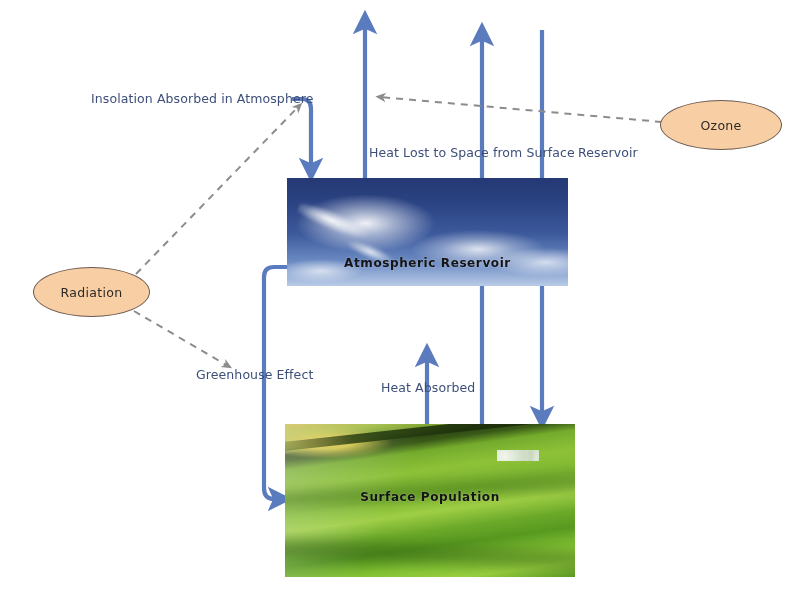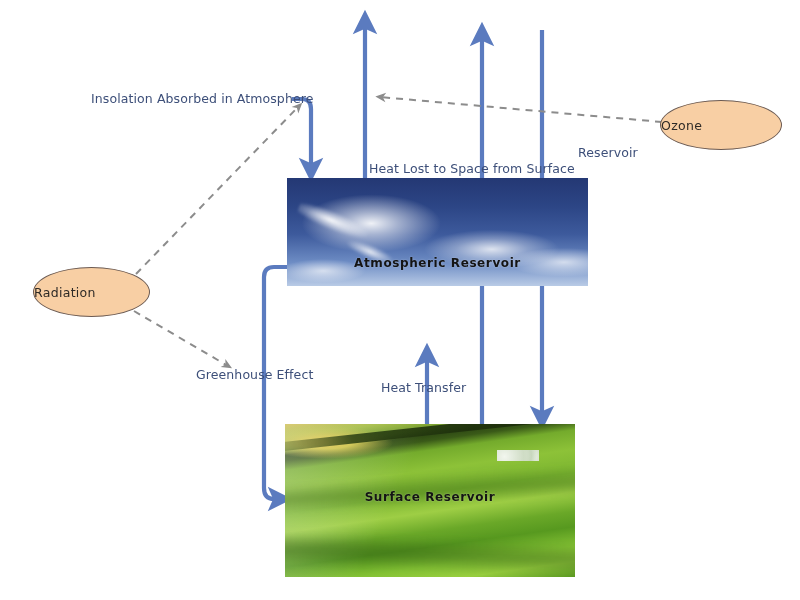--- a/index.html
+++ b/index.html
@@ -48,21 +48,20 @@
     left: 287px;
     top: 178px;
     width: 281px;
     height: 108px;
     background:
       radial-gradient(ellipse 120px 50px at 28% 42%, rgba(255,255,255,0.92) 0%, rgba(255,255,255,0.55) 22%, rgba(255,255,255,0.0) 58%),
       radial-gradient(ellipse 90px 26px at 68% 66%, rgba(255,255,255,0.80) 0%, rgba(255,255,255,0.30) 40%, rgba(255,255,255,0.0) 75%),
       radial-gradient(ellipse 70px 18px at 92% 78%, rgba(255,255,255,0.70) 0%, rgba(255,255,255,0.0) 80%),
       radial-gradient(ellipse 50px 14px at 12% 86%, rgba(255,255,255,0.65) 0%, rgba(255,255,255,0.0) 85%),
       linear-gradient(to bottom, #243874 0%, #2c4585 26%, #3d5a9c 52%, #6d8cc4 78%, #b9cbe6 100%);
-    padding-left: 20px;
   }
   #atmospheric-reservoir .res-label { bottom: 16px; }
 
   #surface-reservoir {
     left: 285px;
     top: 424px;
     width: 290px;
     height: 153px;
     background:
       linear-gradient(115deg, rgba(255,255,255,0.30) 0%, rgba(255,255,255,0.0) 40%),
@@ -139,20 +138,21 @@
     transform: rotate(22deg);
     filter: blur(1px);
     pointer-events: none;
   }
 
   
   .node-ellipse {
     position: absolute;
     display: flex;
     align-items: center;
+    justify-content: center;
     background: #f8cfa4;
     border: 1.6px solid #6b5a52;
     border-radius: 50%;
     box-sizing: border-box;
   }
   .node-ellipse .node-label {
     font-family: "DejaVu Sans", sans-serif;
     font-size: 12.5px;
     color: #2e2a26;
     letter-spacing: 0.3px;
@@ -175,21 +175,21 @@
   .flow-label {
     position: absolute;
     font-family: "DejaVu Sans", sans-serif;
     font-size: 12.5px;
     color: #3d4f79;
     white-space: nowrap;
     letter-spacing: 0.1px;
   }
   #label-insolation-absorbed { left: 59px;  top: 91px; margin-left: 32px; }
   #label-heat-lost-atmosphere { left: 245px; top: 123px; }
-  #label-heat-lost-surface    { left: 369px; top: 145px; margin-top: 16px; }
+  #label-heat-lost-surface    { left: 369px; top: 145px; }
   #label-radiation            { left: 578px; top: 145px; }
   #label-greenhouse-effect    { left: 196px; top: 367px; text-align: right; }
   #label-heat-transfer        { left: 381px; top: 380px; }
 </style>
 </head>
 <body>
 
 <div id="canvas">
 
   <svg id="svg-layer" viewBox="0 0 800 600" xmlns="http://www.w3.org/2000/svg">
@@ -230,35 +230,35 @@
   <div class="reservoir" id="atmospheric-reservoir">
     <div id="cloud-wisp-main"></div>
     <div class="res-label">Atmospheric Reservoir</div>
   </div>
 
   <div class="reservoir" id="surface-reservoir">
     <div class="hill-band" id="hill-dark-ridge"></div>
     <div class="hill-band" id="hill-mid-shade"></div>
     <div class="hill-band" id="hill-low-shade"></div>
     <div id="hill-bush-cluster"></div>
-    <div class="res-label">Surface Reservoir</div>
+    <div class="res-label">Surface Population</div>
   </div>
 
   <div class="node-ellipse" id="node-population">
     <span class="node-label">Radiation</span>
   </div>
 
   <div class="node-ellipse" id="node-ozone">
     <span class="node-label">Ozone</span>
   </div>
 
   <div class="flow-label" id="label-insolation-absorbed">Insolation Absorbed in Atmosphere</div>
 
 
   <div class="flow-label" id="label-heat-lost-surface">Heat Lost to Space from Surface</div>
 
   <div class="flow-label" id="label-radiation">Reservoir</div>
 
   <div class="flow-label" id="label-greenhouse-effect">Greenhouse Effect</div>
 
-  <div class="flow-label" id="label-heat-transfer">Heat Transfer</div>
+  <div class="flow-label" id="label-heat-transfer">Heat Absorbed</div>
 
 </div>
 
 </body></html>

